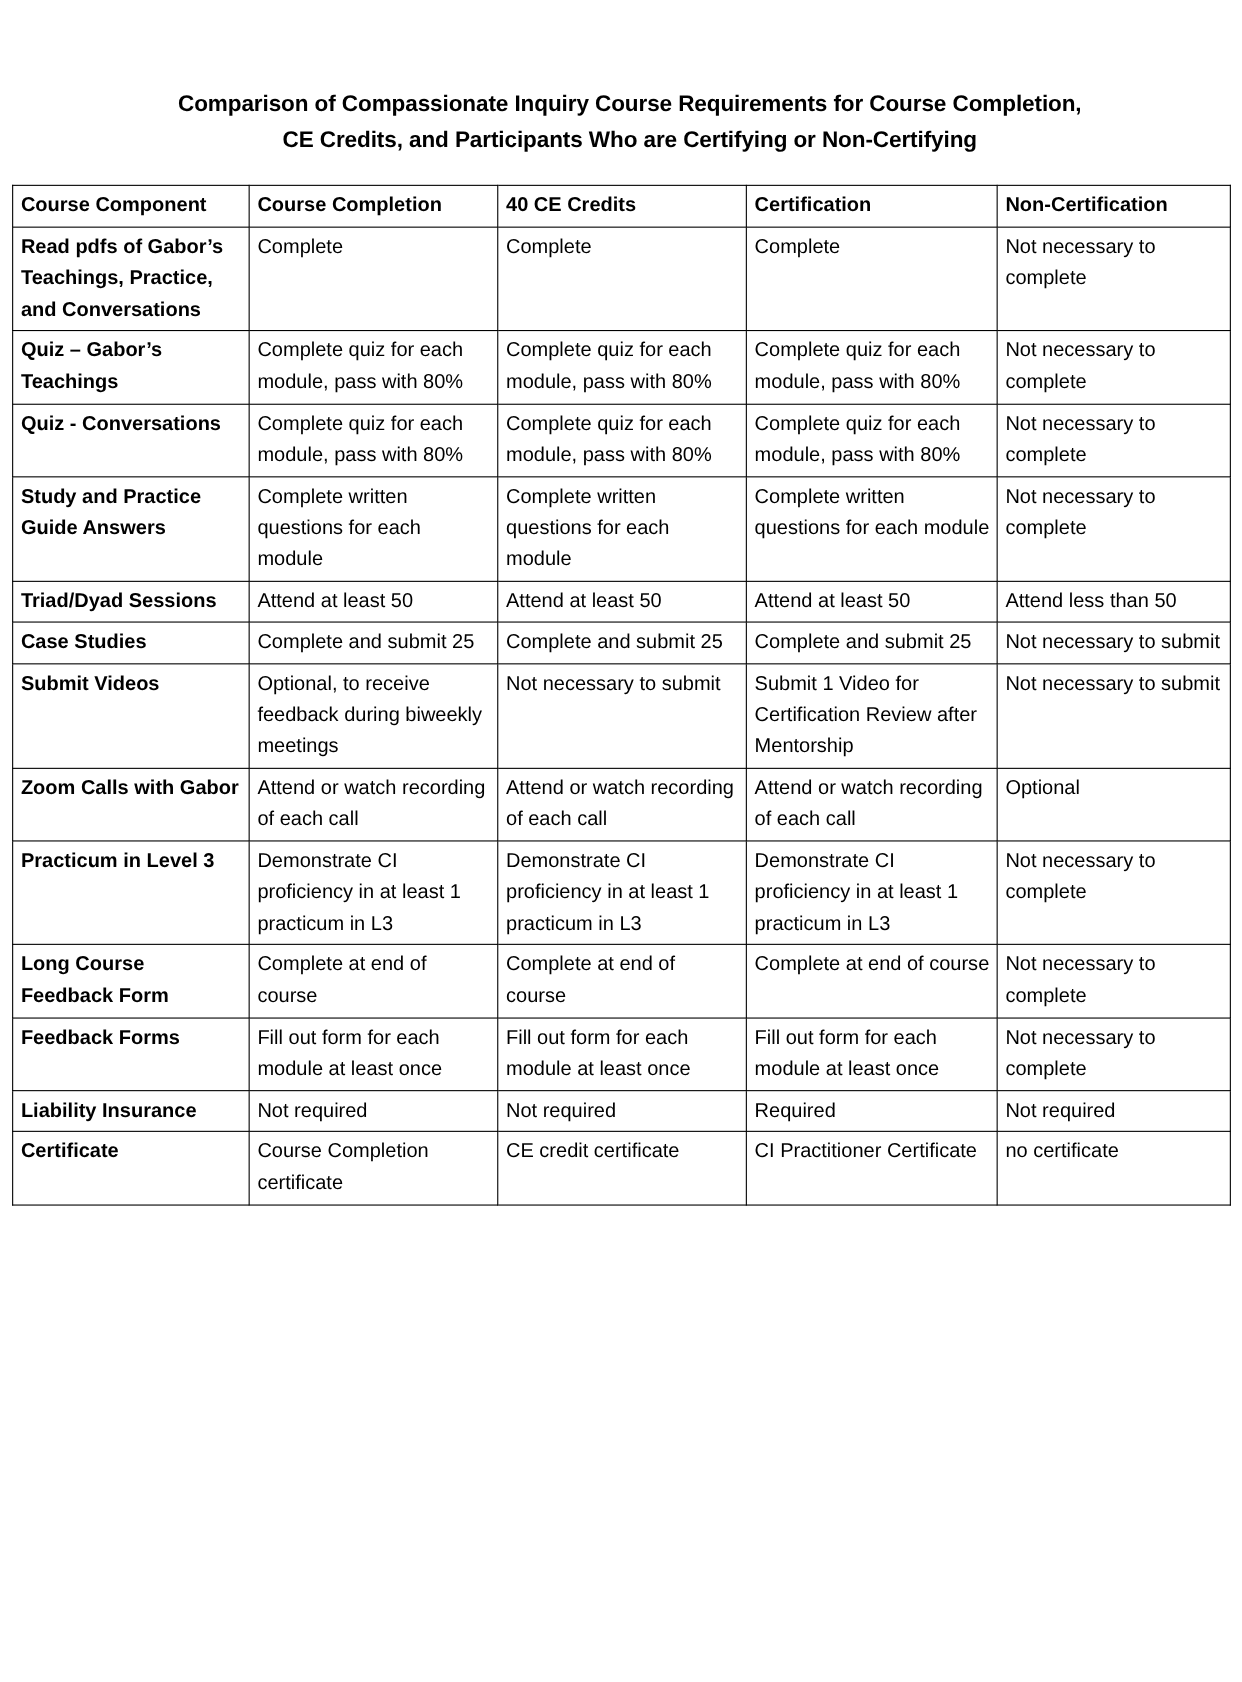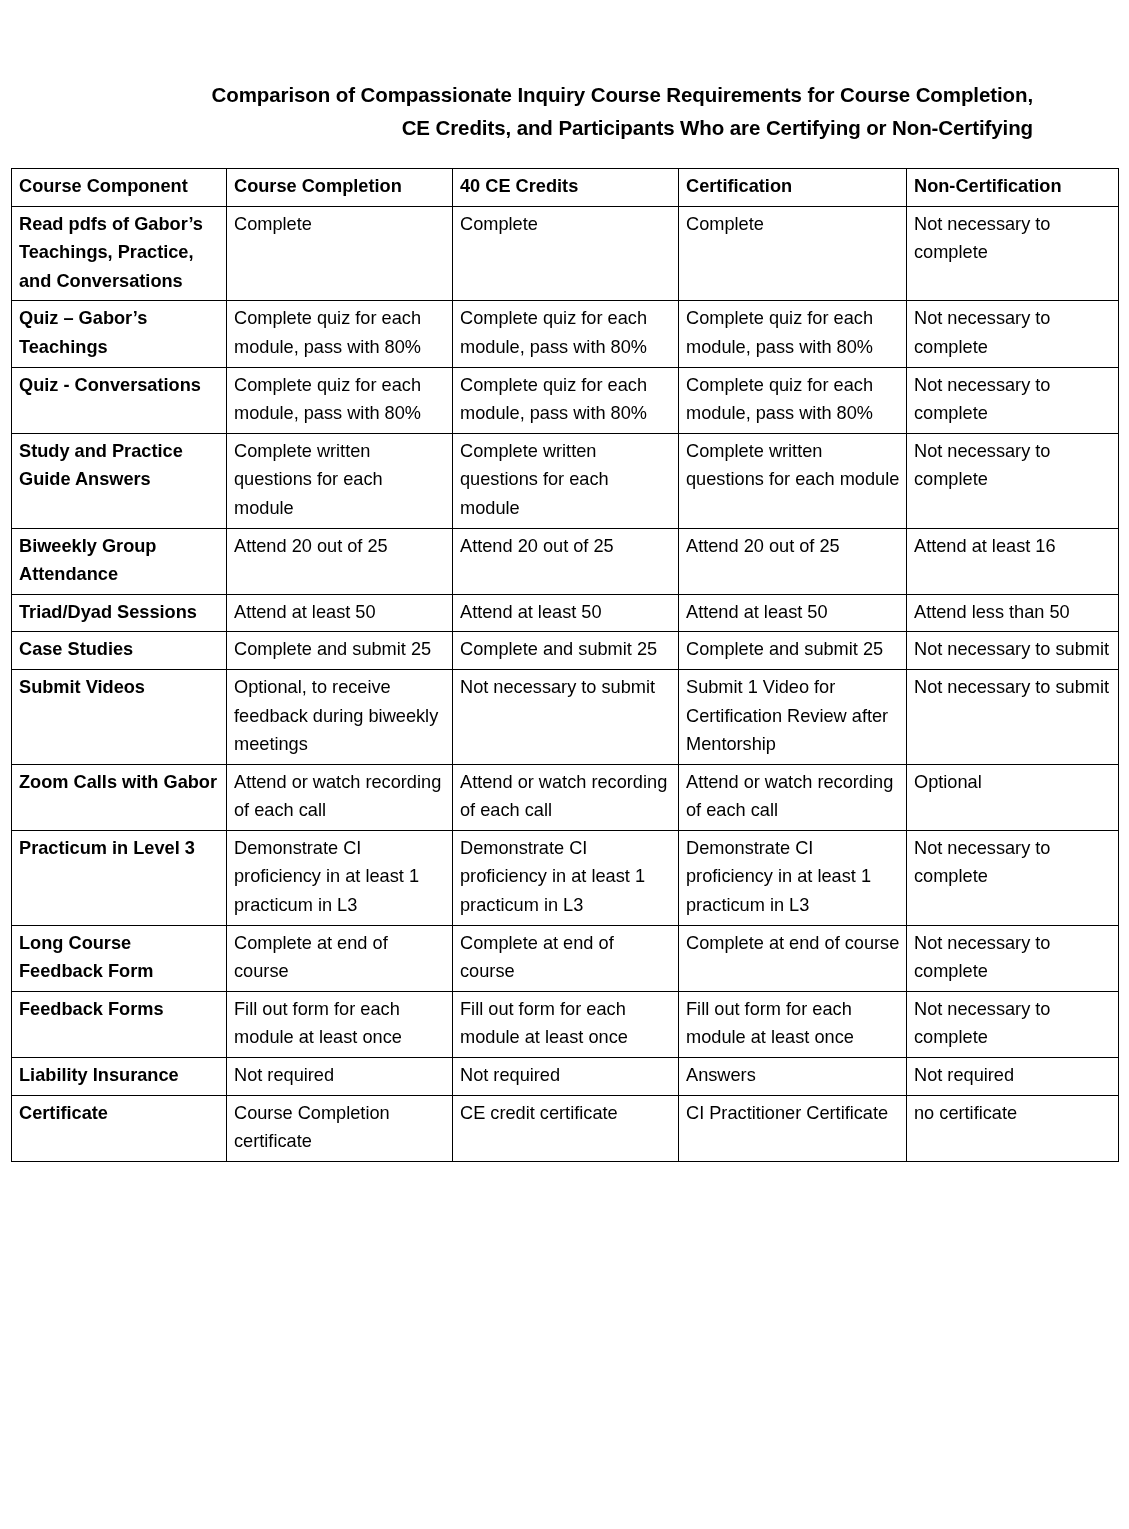--- a/index.html
+++ b/index.html
@@ -17,21 +17,21 @@
   }
   .page {
     position: relative;
     width: 1129px;
     height: 1529px;
     padding: 0;
   }
   .doc-title {
     margin: 0;
     padding: 78px 96px 0 112px;
-    text-align: right;
+    text-align: center;
     font-size: 20.5px;
     font-weight: bold;
     line-height: 33px;
     letter-spacing: -0.1px;
   }
   .doc-title .title-line {
     display: block;
   }
   .table-wrap {
     margin: 0;
@@ -123,27 +123,20 @@
             <td class="cell">Not necessary to complete</td>
           </tr>
           <tr>
             <td class="rowhead">Study and Practice Guide Answers</td>
             <td class="cell">Complete written questions for each module</td>
             <td class="cell">Complete written questions for each module</td>
             <td class="cell">Complete written questions for each module</td>
             <td class="cell">Not necessary to complete</td>
           </tr>
           <tr>
-            <td class="rowhead">Biweekly Group Attendance</td>
-            <td class="cell">Attend 20 out of 25</td>
-            <td class="cell">Attend 20 out of 25</td>
-            <td class="cell">Attend 20 out of 25</td>
-            <td class="cell">Attend at least 16</td>
-          </tr>
-          <tr>
             <td class="rowhead">Triad/Dyad Sessions</td>
             <td class="cell">Attend at least 50</td>
             <td class="cell">Attend at least 50</td>
             <td class="cell">Attend at least 50</td>
             <td class="cell">Attend less than 50</td>
           </tr>
           <tr>
             <td class="rowhead">Case Studies</td>
             <td class="cell">Complete and submit 25</td>
             <td class="cell">Complete and submit 25</td>
@@ -182,21 +175,21 @@
             <td class="rowhead">Feedback Forms</td>
             <td class="cell">Fill out form for each module at least once</td>
             <td class="cell">Fill out form for each module at least once</td>
             <td class="cell">Fill out form for each module at least once</td>
             <td class="cell">Not necessary to complete</td>
           </tr>
           <tr>
             <td class="rowhead">Liability Insurance</td>
             <td class="cell">Not required</td>
             <td class="cell">Not required</td>
-            <td class="cell">Answers</td>
+            <td class="cell">Required</td>
             <td class="cell">Not required</td>
           </tr>
           <tr>
             <td class="rowhead">Certificate</td>
             <td class="cell">Course Completion certificate</td>
             <td class="cell">CE credit certificate</td>
             <td class="cell">CI Practitioner Certificate</td>
             <td class="cell">no certificate</td>
           </tr>
         </tbody>

